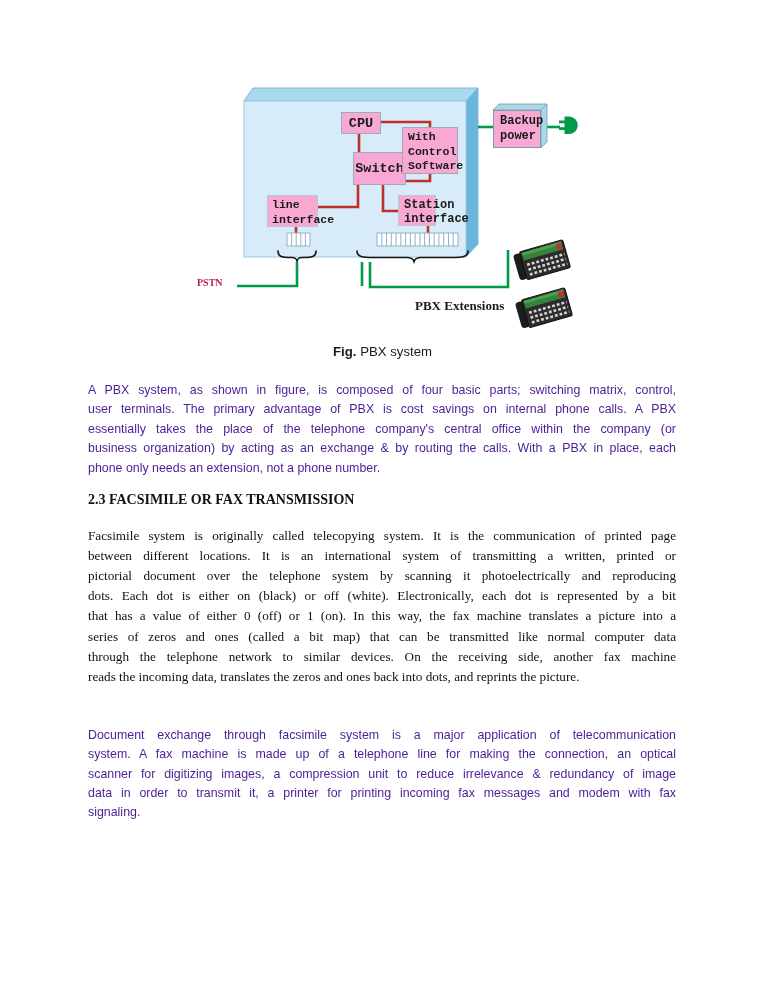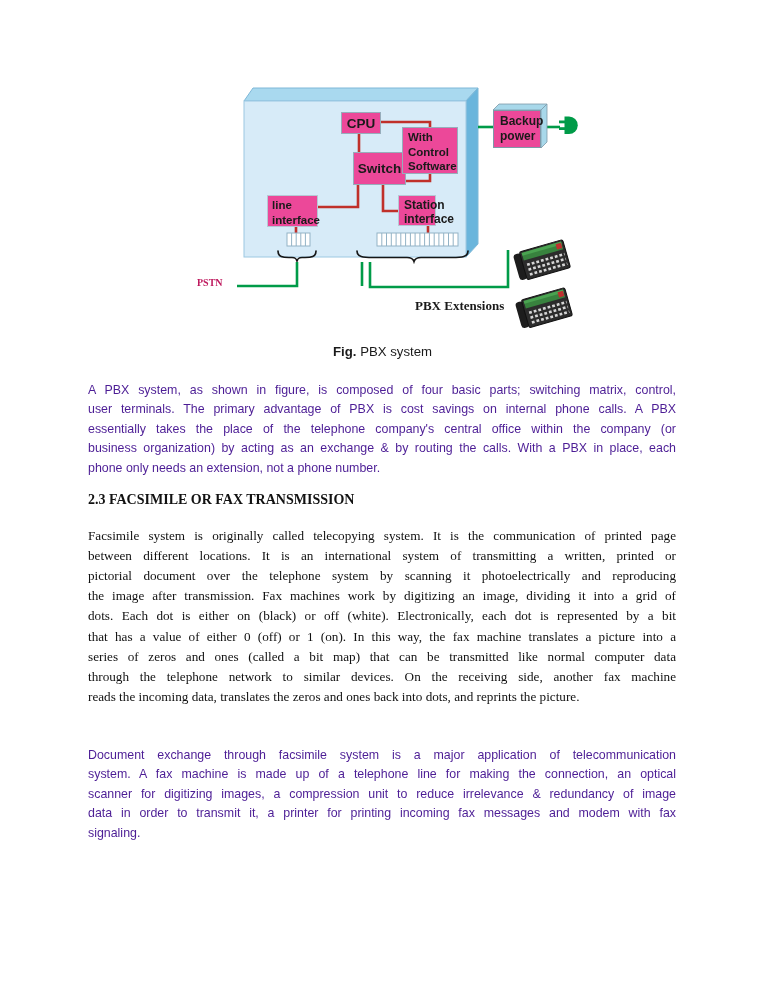--- a/index.html
+++ b/index.html
@@ -4,22 +4,22 @@
 <style>
   html,body{margin:0;padding:0;background:#fff;}
   .page{
     position:relative;width:765px;height:990px;background:#ffffff;
     outline:1px solid #e2e2e2;overflow:hidden;
     font-family:"Liberation Sans",sans-serif;color:#1c1c1c;
   }
   
   .diagram-svg{position:absolute;left:0;top:0;}
   .dbox{
-    position:absolute;background:#ec4899;border:1px solid #97adbb;
-    font-family:Liberation Sans, sans-serif;font-weight:bold;color:#1a1a1a;
+    position:absolute;background:#f9a8d4;border:1px solid #97adbb;
+    font-family:Liberation Mono, monospace;font-weight:bold;color:#1a1a1a;
     box-sizing:border-box;
   }
   .dbox.center{display:flex;align-items:center;justify-content:center;}
   .cpu-box{left:341px;top:112px;width:40px;height:22px;font-size:13.5px;}
   .switch-box{left:333px;top:152px;width:53px;height:33px;font-size:13.5px;margin-left:20px;}
   .ccs-box{left:402px;top:127px;width:56px;height:47px;font-size:11.5px;line-height:14.5px;padding:2px 0 0 5px;}
   .li-box{left:267px;top:195px;width:51px;height:32px;font-size:11.5px;line-height:14.5px;padding:2px 16px 0 4px;border-color:#b6c8d4;}
   .si-box{left:398px;top:195px;width:38px;height:31px;font-size:12px;line-height:14px;padding:2px 0 0 5px;border-color:#b6c8d4;}
   .bp-box{left:493px;top:110px;width:48px;height:38px;font-size:12px;line-height:15px;padding:3px 0 0 6px;border-color:#7e99a8;}
   .pstn-label{position:absolute;left:197px;top:277px;font-family:"Liberation Serif",serif;font-weight:bold;font-size:10px;color:#be185d;}
@@ -161,21 +161,20 @@
       <div class="jl">business organization) by acting as an exchange &amp; by routing the calls. With a PBX in place, each</div>
       <div class="ll">phone only needs an extension, not a phone number.</div>
     </div>
 
     <h2 class="sec">2.3 FACSIMILE OR FAX TRANSMISSION</h2>
 
     <div class="para serif">
       <div class="jl">Facsimile system is originally called telecopying system. It is the communication of printed page</div>
       <div class="jl">between different locations. It is an international system of transmitting a written, printed or</div>
       <div class="jl">pictorial document over the telephone system by scanning it photoelectrically and reproducing</div>
-      <div class="jl">the image after transmission. Fax machines work by digitizing an image, dividing it into a grid of</div>
       <div class="jl">dots. Each dot is either on (black) or off (white). Electronically, each dot is represented by a bit</div>
       <div class="jl">that has a value of either 0 (off) or 1 (on). In this way, the fax machine translates a picture into a</div>
       <div class="jl">series of zeros and ones (called a bit map) that can be transmitted like normal computer data</div>
       <div class="jl">through the telephone network to similar devices. On the receiving side, another fax machine</div>
       <div class="ll">reads the incoming data, translates the zeros and ones back into dots, and reprints the picture.</div>
     </div>
 
     <div class="para sans p3">
       <div class="jl">Document exchange through facsimile system is a major application of telecommunication</div>
       <div class="jl">system. A fax machine is made up of a telephone line for making the connection, an optical</div>

